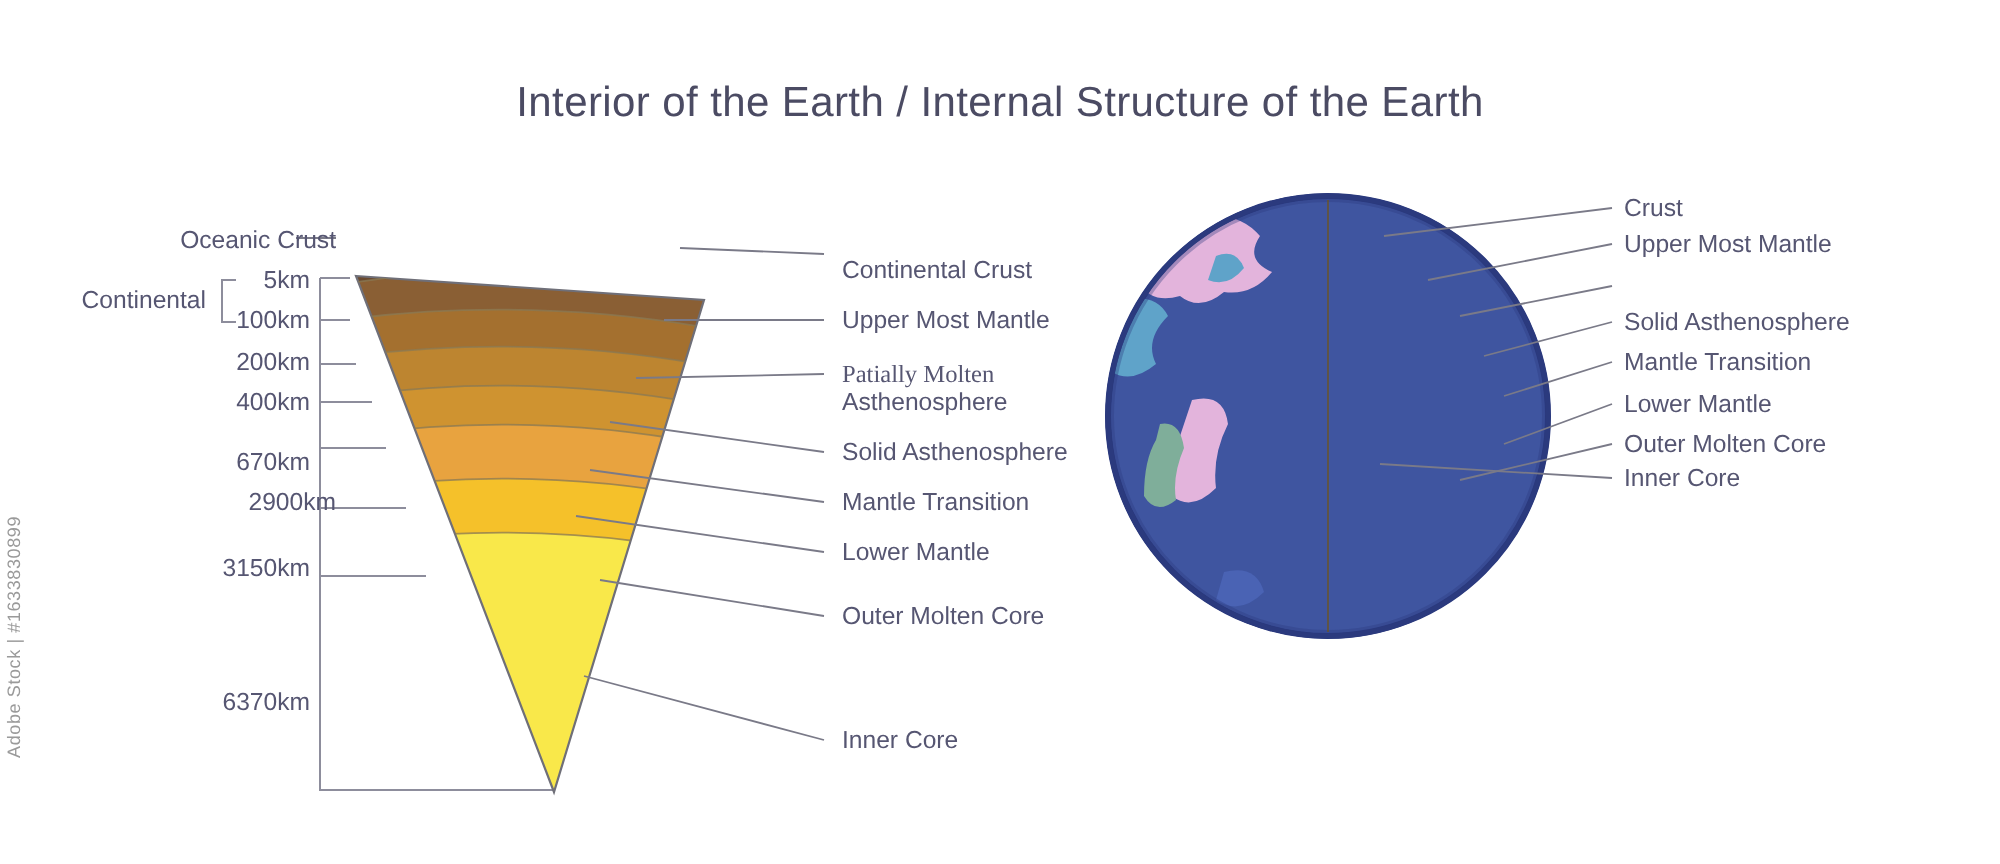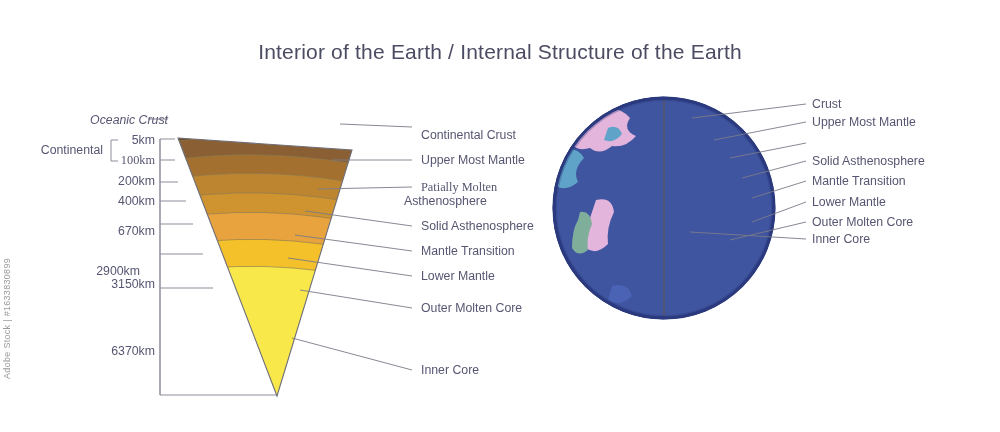--- a/index.html
+++ b/index.html
@@ -173,36 +173,36 @@
       <line x1="714" y1="140" x2="806" y2="122"></line>
       <line x1="730" y1="158" x2="806" y2="143"></line>
       <line x1="742" y1="178" x2="806" y2="161"></line>
       <line x1="752" y1="198" x2="806" y2="181"></line>
       <line x1="752" y1="222" x2="806" y2="202"></line>
       <line x1="730" y1="240" x2="806" y2="222"></line>
       <line x1="690" y1="232" x2="806" y2="239"></line>
     </g>
   </svg>
 
-  <div class="lbl r" style="left:168px;top:113px;font-style:italic;">Oceanic Crust</div>
+  <div class="lbl r" style="left:168px;top:113px;">Oceanic Crust</div>
   <div class="lbl r" style="left:103px;top:143px;">Continental</div>
 
   <div class="lbl r" style="left:155px;top:133px;">5km</div>
-  <div class="lbl r" style="left:155px;top:153px;font-family:Liberation Serif, serif;">100km</div>
+  <div class="lbl r" style="left:155px;top:153px;">100km</div>
   <div class="lbl r" style="left:155px;top:174px;">200km</div>
   <div class="lbl r" style="left:155px;top:194px;">400km</div>
   <div class="lbl r" style="left:155px;top:224px;">670km</div>
-  <div class="lbl r" style="left:140px;top:244px;margin-top:20px;">2900km</div>
+  <div class="lbl r" style="left:168px;top:244px;">2900km</div>
   <div class="lbl r" style="left:155px;top:277px;">3150km</div>
   <div class="lbl r" style="left:155px;top:344px;">6370km</div>
 
   <div class="lbl" style="left:421px;top:128px;">Continental Crust</div>
   <div class="lbl" style="left:421px;top:153px;">Upper Most Mantle</div>
   <div class="lbl" style="left:421px;top:180px;font-family:Liberation Serif, serif;">Patially Molten</div>
-  <div class="lbl" style="left:404px;top:194px;">Asthenosphere</div>
+  <div class="lbl" style="left:421px;top:194px;">Asthenosphere</div>
   <div class="lbl" style="left:421px;top:219px;">Solid Asthenosphere</div>
   <div class="lbl" style="left:421px;top:244px;">Mantle Transition</div>
   <div class="lbl" style="left:421px;top:269px;">Lower Mantle</div>
   <div class="lbl" style="left:421px;top:301px;">Outer Molten Core</div>
   <div class="lbl" style="left:421px;top:363px;">Inner Core</div>
 
   <div class="lbl" style="left:812px;top:97px;">Crust</div>
   <div class="lbl" style="left:812px;top:115px;">Upper Most Mantle</div>
   <div class="lbl" style="left:812px;top:154px;">Solid Asthenosphere</div>
   <div class="lbl" style="left:812px;top:174px;">Mantle Transition</div>

